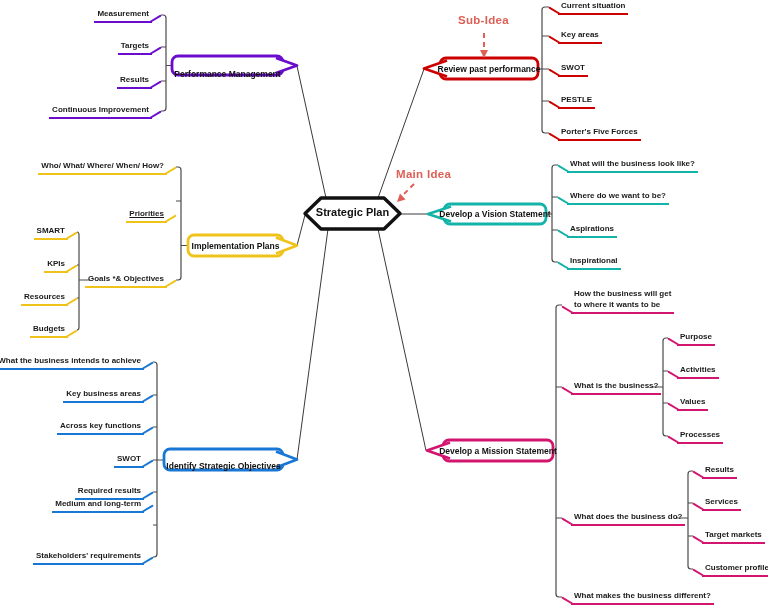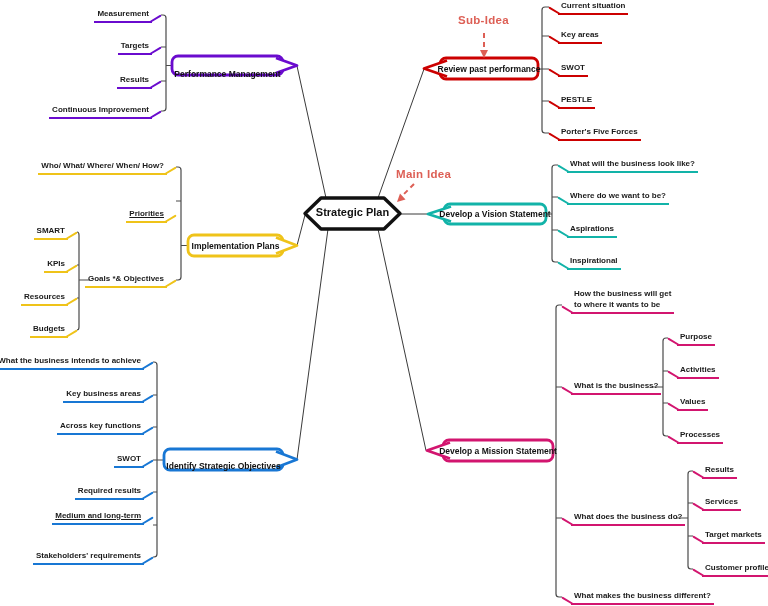--- a/index.html
+++ b/index.html
@@ -119,21 +119,21 @@
   <div class="leaf side-l g-yellow" style="right:700px;top:225px;">SMART</div>
   <div class="leaf side-l g-yellow" style="right:700px;top:258px;">KPIs</div>
   <div class="leaf side-l g-yellow" style="right:700px;top:291px;">Resources</div>
   <div class="leaf side-l g-yellow" style="right:700px;top:323px;">Budgets</div>
 
   <div class="leaf side-l g-blue" style="right:624px;top:355px;">What the business intends to achieve</div>
   <div class="leaf side-l g-blue" style="right:624px;top:388px;">Key business areas</div>
   <div class="leaf side-l g-blue" style="right:624px;top:420px;">Across key functions</div>
   <div class="leaf side-l g-blue" style="right:624px;top:453px;">SWOT</div>
   <div class="leaf side-l g-blue" style="right:624px;top:485px;">Required results</div>
-  <div class="leaf side-l g-blue" style="right:624px;top:510px;text-decoration:underline;">Medium and long-term</div>
+  <div class="leaf side-l g-blue" style="right:624px;top:498px;">Medium and long-term</div>
   <div class="leaf side-l g-blue" style="right:624px;top:550px;">Stakeholders' requirements</div>
 
   <div class="leaf side-r g-pink" style="left:571px;top:288px;">
     <span class="ln">How the business will get</span>
     <span class="ln">to where it wants to be</span>
   </div>
   <div class="leaf side-r g-pink" style="left:571px;top:380px;">What is the business?</div>
   <div class="leaf side-r g-pink" style="left:677px;top:331px;">Purpose</div>
   <div class="leaf side-r g-pink" style="left:677px;top:364px;">Activities</div>
   <div class="leaf side-r g-pink" style="left:677px;top:396px;">Values</div>

